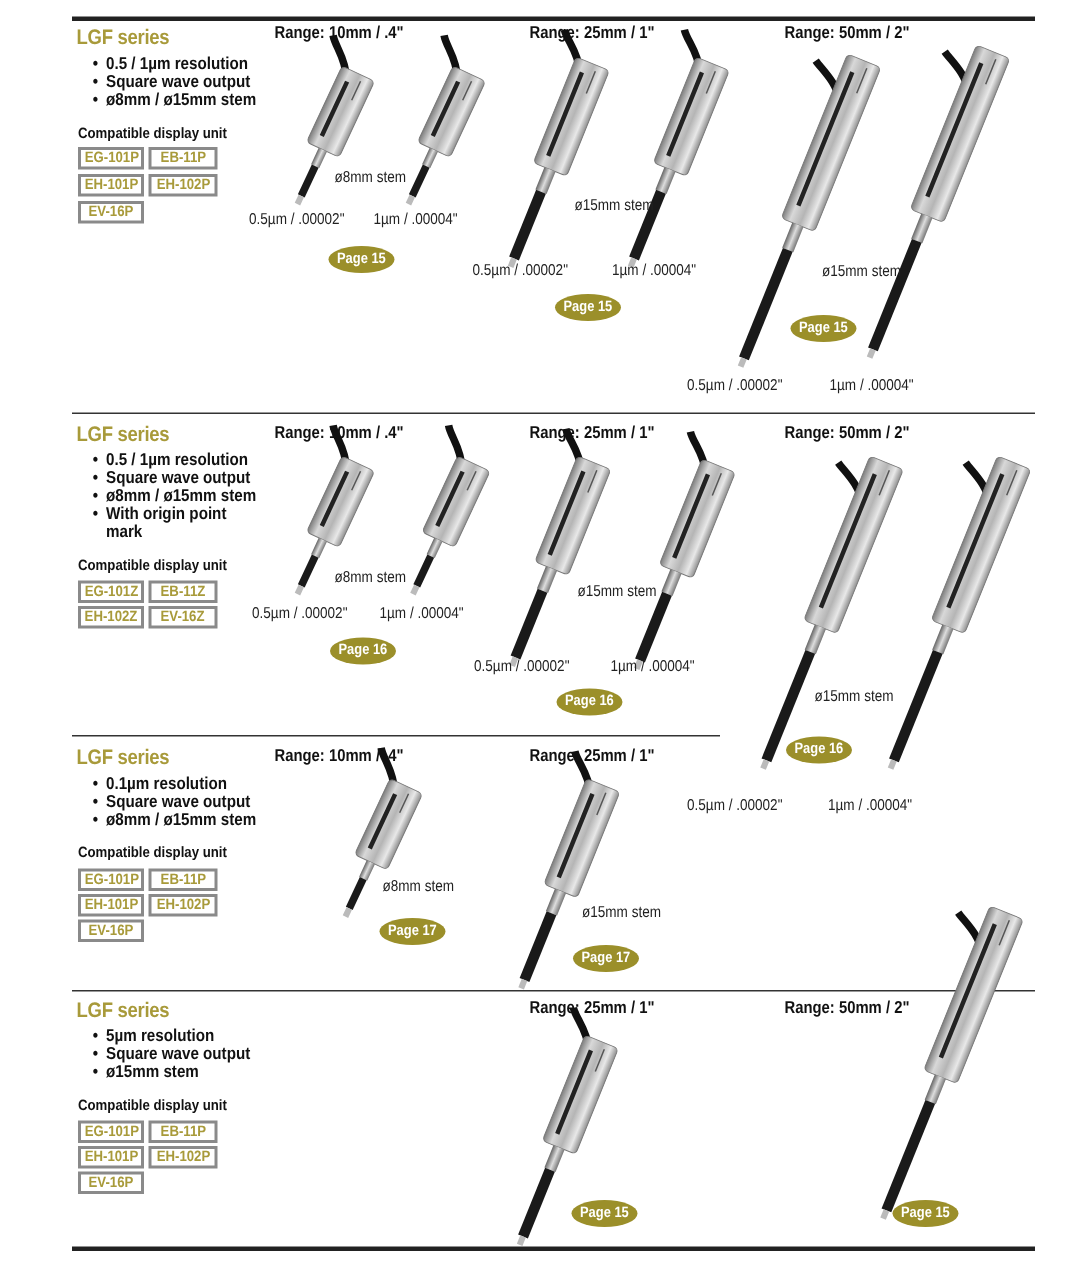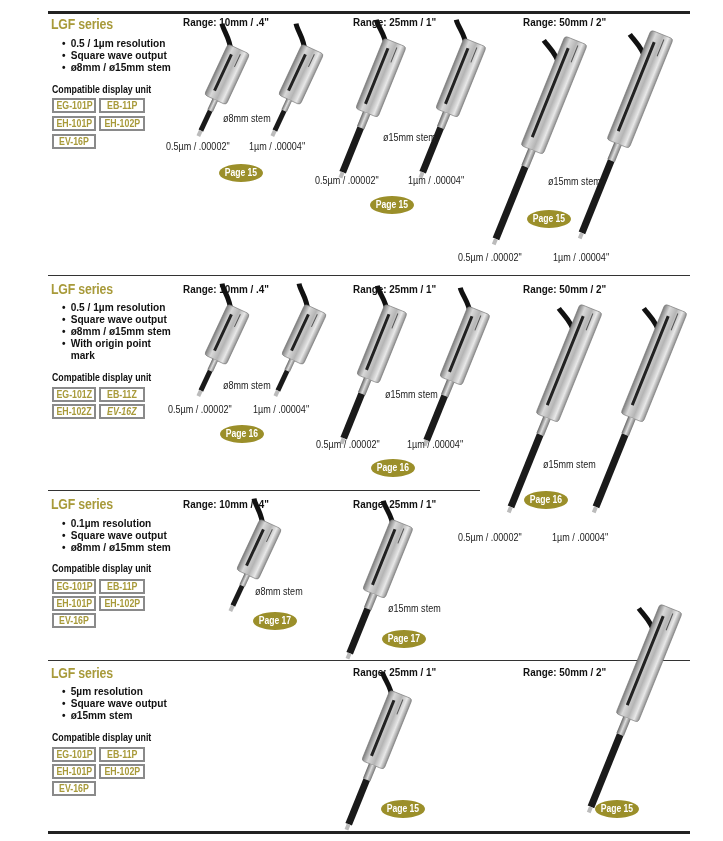--- a/index.html
+++ b/index.html
@@ -151,21 +151,21 @@
   <li>0.5 / 1µm resolution</li>
   <li>Square wave output</li>
   <li>ø8mm / ø15mm stem</li>
   <li>With origin point</li>
   <li class="cont">mark</li>
 </ul>
 <div class="compat-label" style="left:52px; top:372px;">Compatible display unit</div>
 <div class="chip" style="left:52px; top:387px; width:44px;"><span>EG-101Z</span></div>
 <div class="chip" style="left:99px; top:387px; width:46px;"><span>EB-11Z</span></div>
 <div class="chip" style="left:52px; top:404px; width:44px;"><span>EH-102Z</span></div>
-<div class="chip" style="left:99px; top:404px; width:46px;font-style:italic;"><span>EV-16Z</span></div>
+<div class="chip" style="left:99px; top:404px; width:46px;"><span>EV-16Z</span></div>
 
 <div class="range" style="left:183px; top:283px;">Range: 10mm / .4"</div>
 <div class="gauge" style="left:228px; top:304px; transform:rotate(25deg);">
     <svg width="30" height="100">
       <use href="#g-short"></use>
     </svg>
   </div>
 <div class="gauge" style="left:305px; top:304px; transform:rotate(25deg);">
     <svg width="30" height="100">
       <use href="#g-short"></use>

